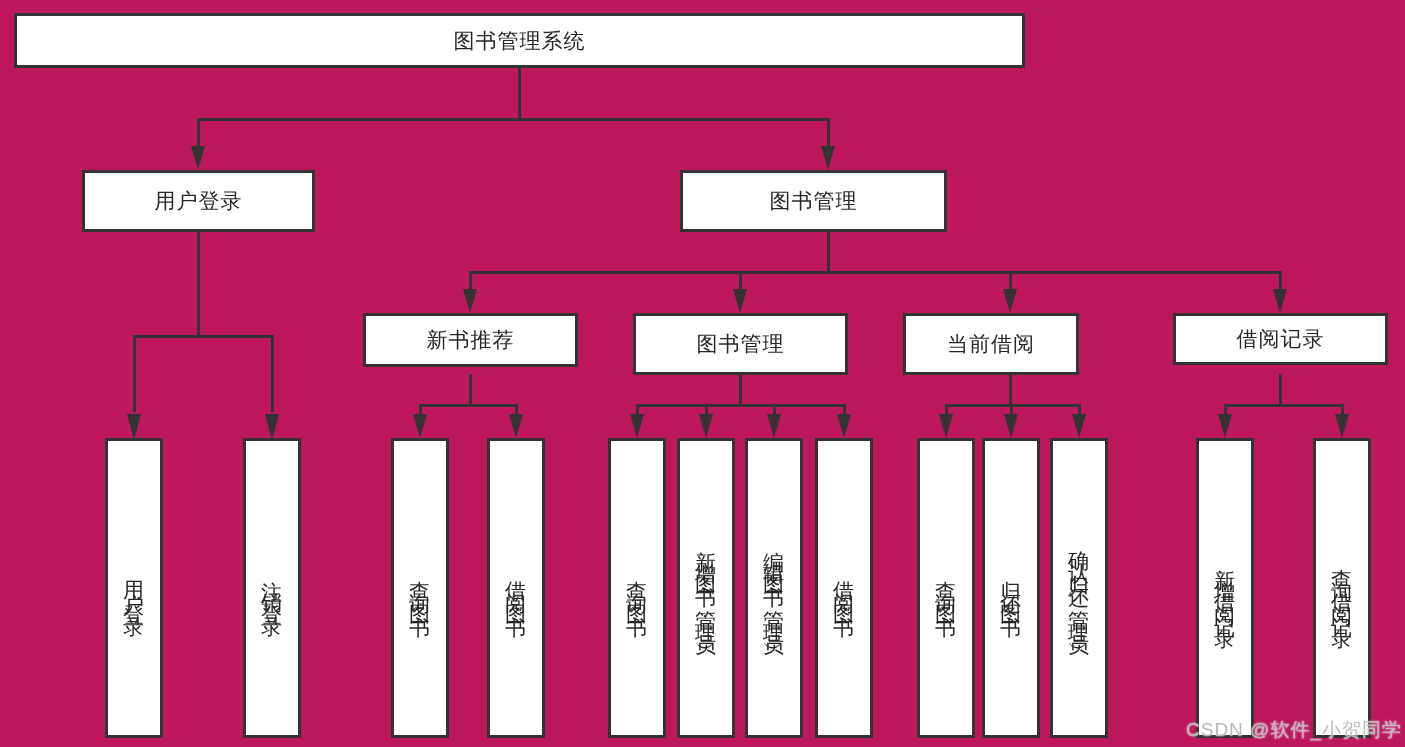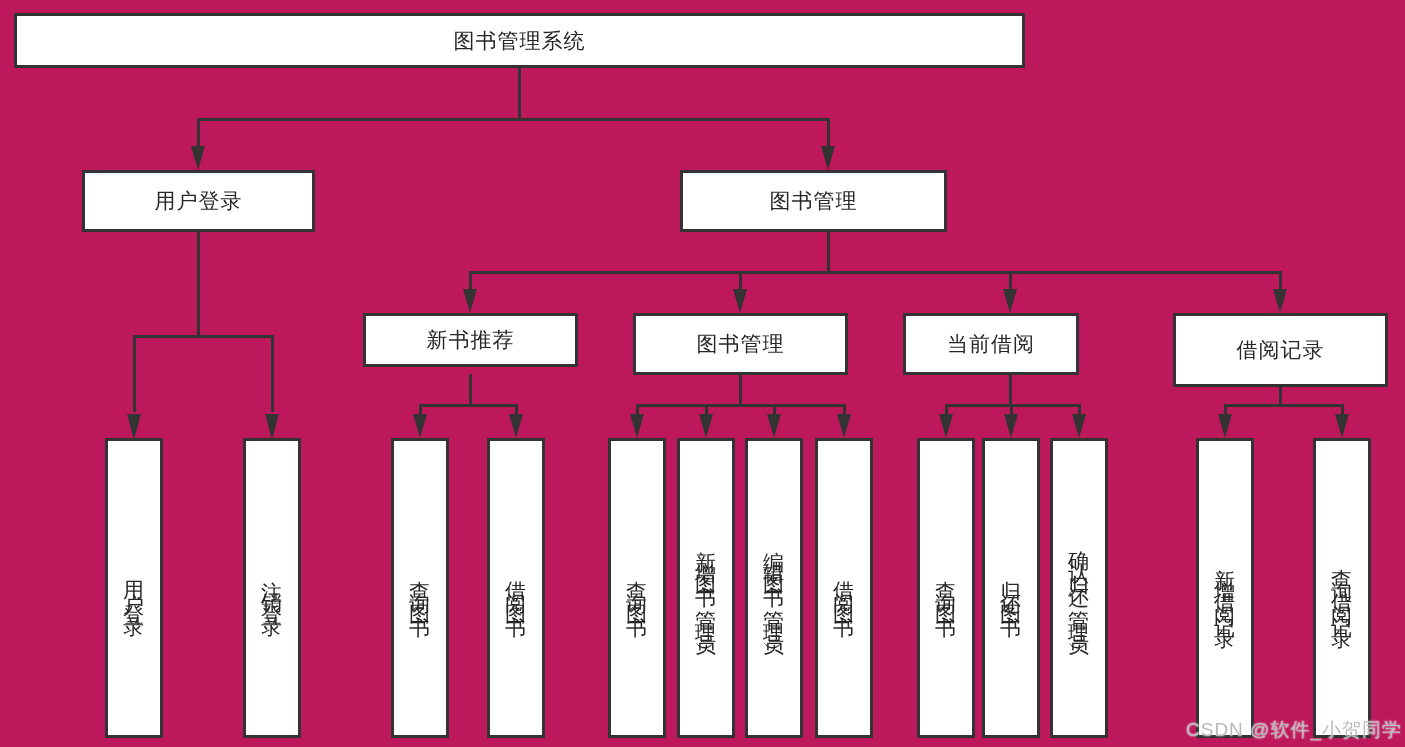--- a/index.html
+++ b/index.html
@@ -53,21 +53,21 @@
 
   <div class="box h" style="left:363px;top:313px;width:215px;height:54px">
     <span>新书推荐</span>
   </div>
   <div class="box h" style="left:633px;top:313px;width:215px;height:62px">
     <span>图书管理</span>
   </div>
   <div class="box h" style="left:903px;top:313px;width:176px;height:62px">
     <span>当前借阅</span>
   </div>
-  <div class="box h" style="left:1173px;top:313px;width:215px;height:74px">
+  <div class="box h" style="left:1173px;top:313px;width:215px;height:52px">
     <span>借阅记录</span>
   </div>
 
   <div class="box v" style="left:105px;top:438px;width:58px;height:300px">
     <span>用户登录</span>
   </div>
   <div class="box v" style="left:243px;top:438px;width:58px;height:300px">
     <span>注销登录</span>
   </div>
 

